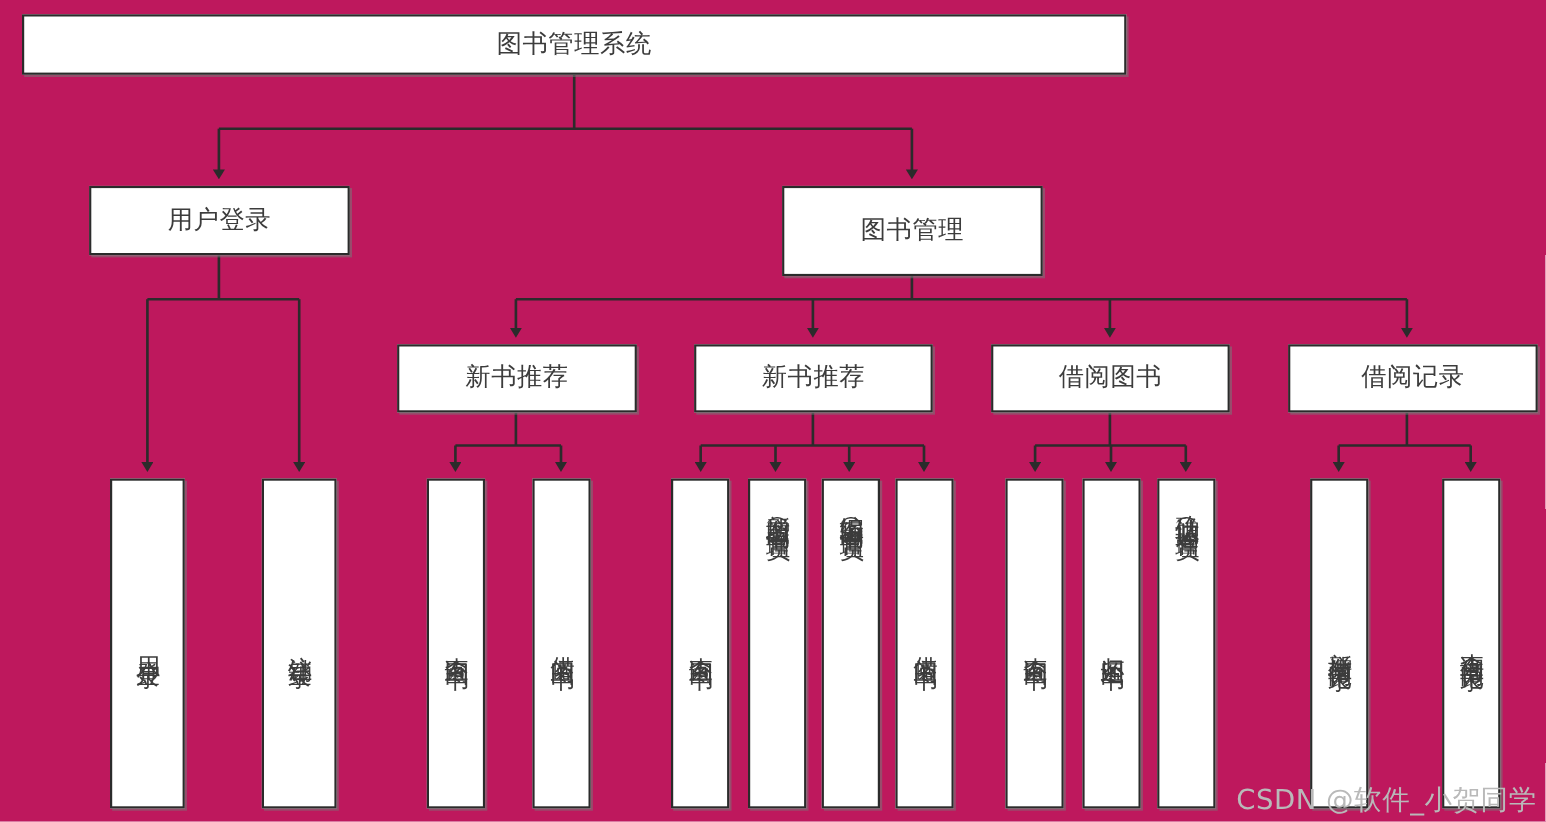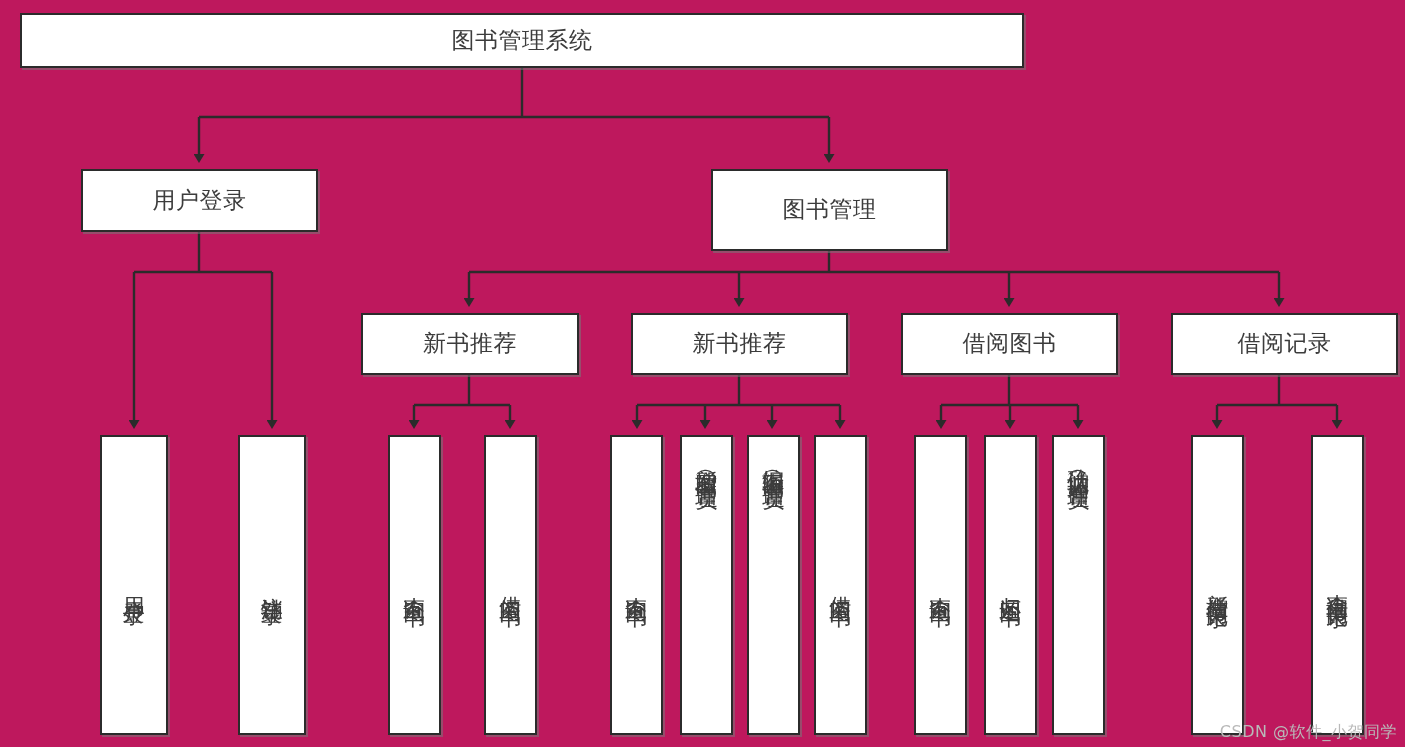--- a/index.html
+++ b/index.html
@@ -58,21 +58,21 @@
     white-space: nowrap;
   }
   .node-box.vertical.centered {
     align-items: center;
     padding-top: 0;
   }
   #watermark {
     position: absolute;
     right: 8px;
     bottom: 4px;
-    font-size: 16px;
+    font-size: 25px;
     color: #b9b9b9;
     letter-spacing: 0.5px;
     white-space: nowrap;
     pointer-events: none;
   }
 </style>
 </head>
 <body>
 
 <div id="diagram-root">

